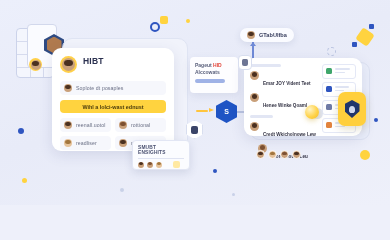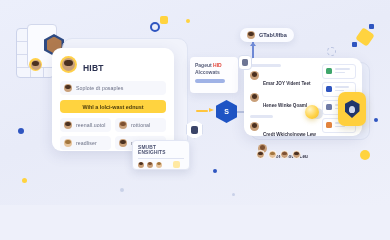--- a/index.html
+++ b/index.html
@@ -55,21 +55,21 @@
     left: 62px; top: 38px; width: 126px; height: 112px;
     background: #f1f3fb; border: 1px solid #dfe4f3;
     border-radius: 10px;
   }
   #main-card {
     left: 52px; top: 48px; width: 122px; height: 103px;
     background: #ffffff; border-radius: 9px;
     box-shadow: 0 4px 14px rgba(60,70,120,.13);
     padding: 8px 8px 6px 8px;
   }
-  #card-head { display:flex; align-items:flex-end; gap:6px; }
+  #card-head { display:flex; align-items:flex-start; gap:6px; }
   #card-head .ring {
     width: 17px; height: 17px; border-radius: 50%;
     background: #ffd04a; display:flex; align-items:center; justify-content:center;
     flex: 0 0 auto;
   }
   #card-head .ring .av { width: 13px; height: 13px; }
   #card-title { font-size: 8.5px; font-weight: 700; color: #2b3150; letter-spacing:.2px; }
 
   #sub-row { display:flex; align-items:center; gap:4px; margin-top: 8px;
              background:#f6f7fc; border-radius:4px; padding:3px 4px; }

